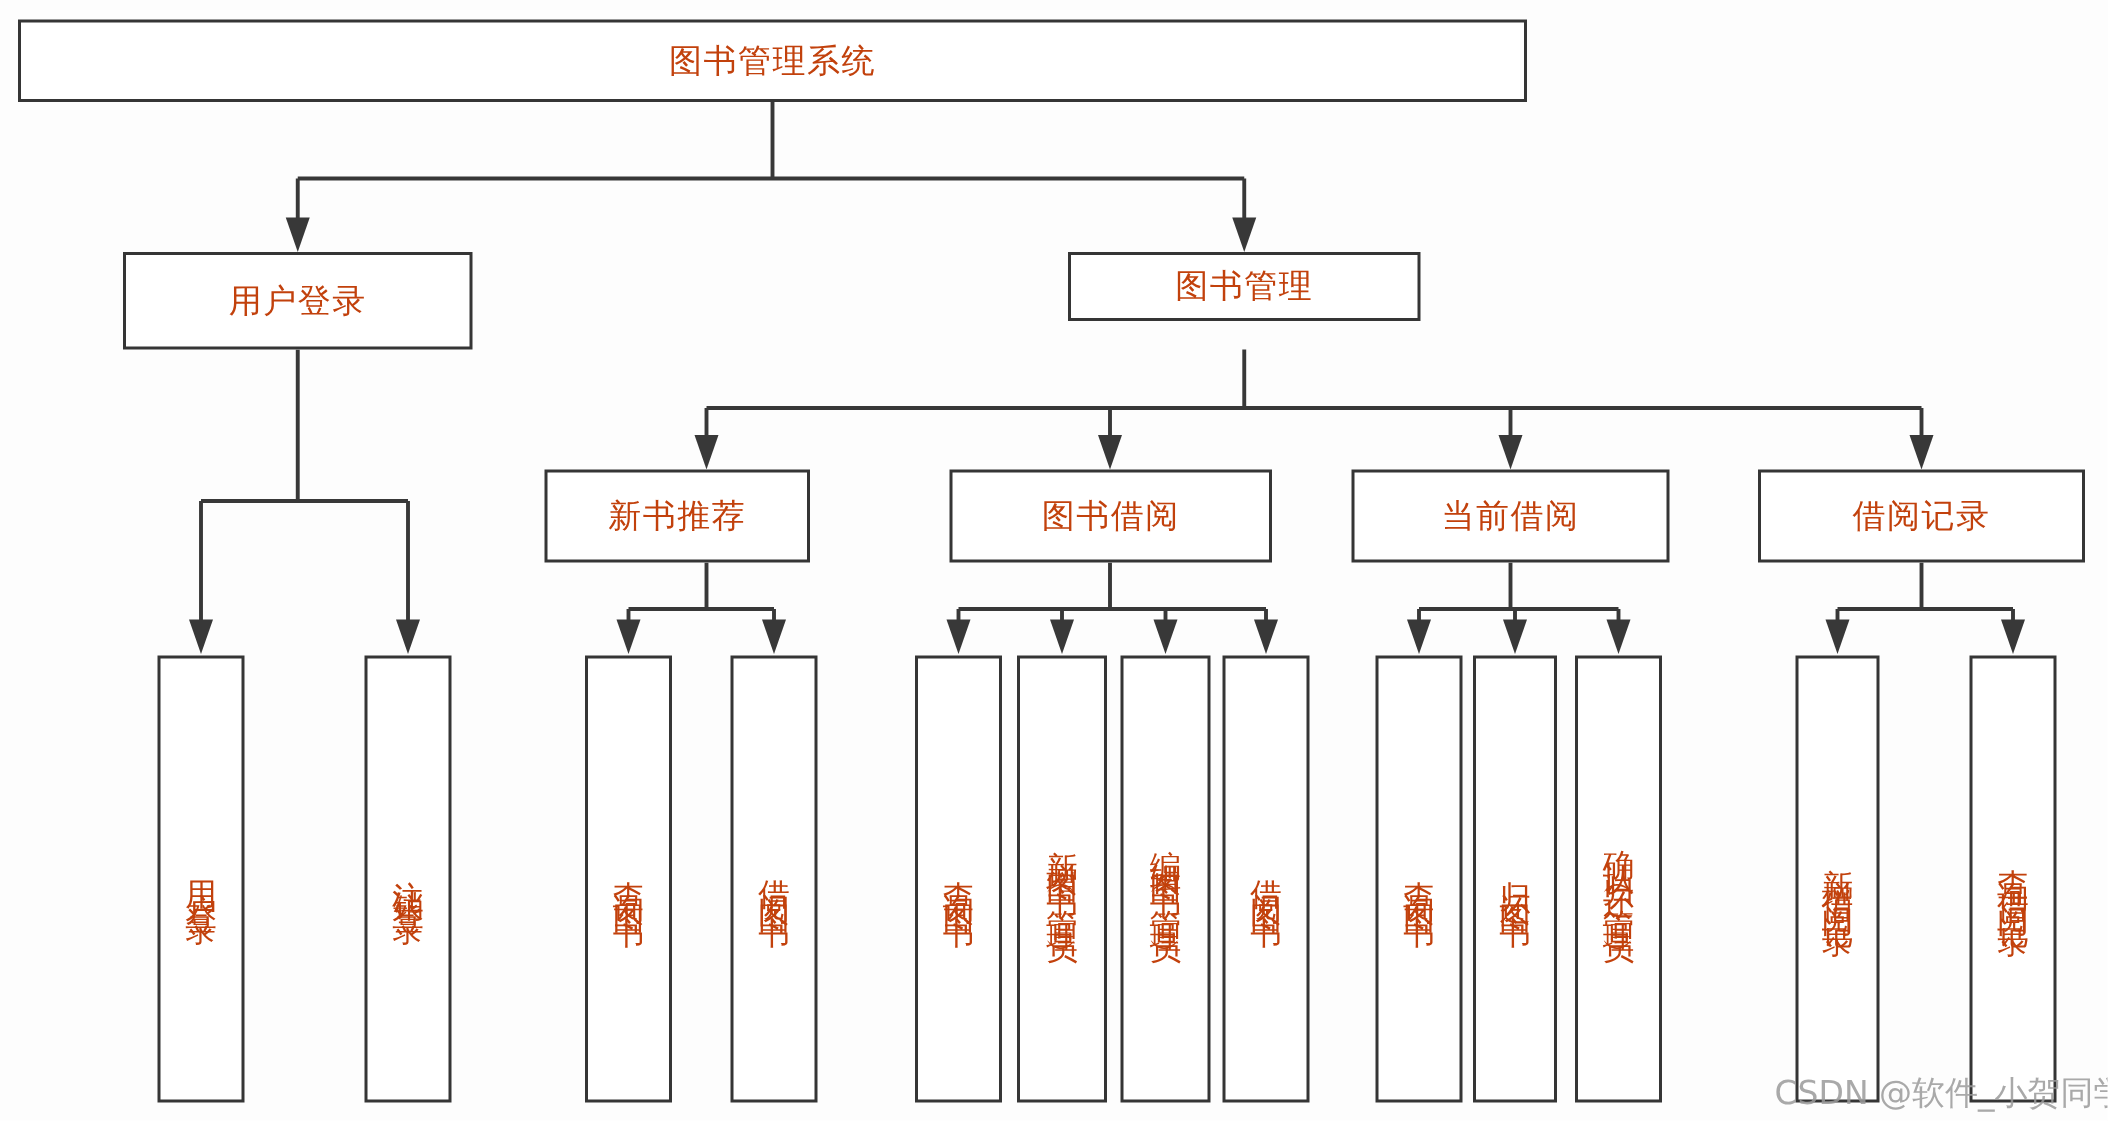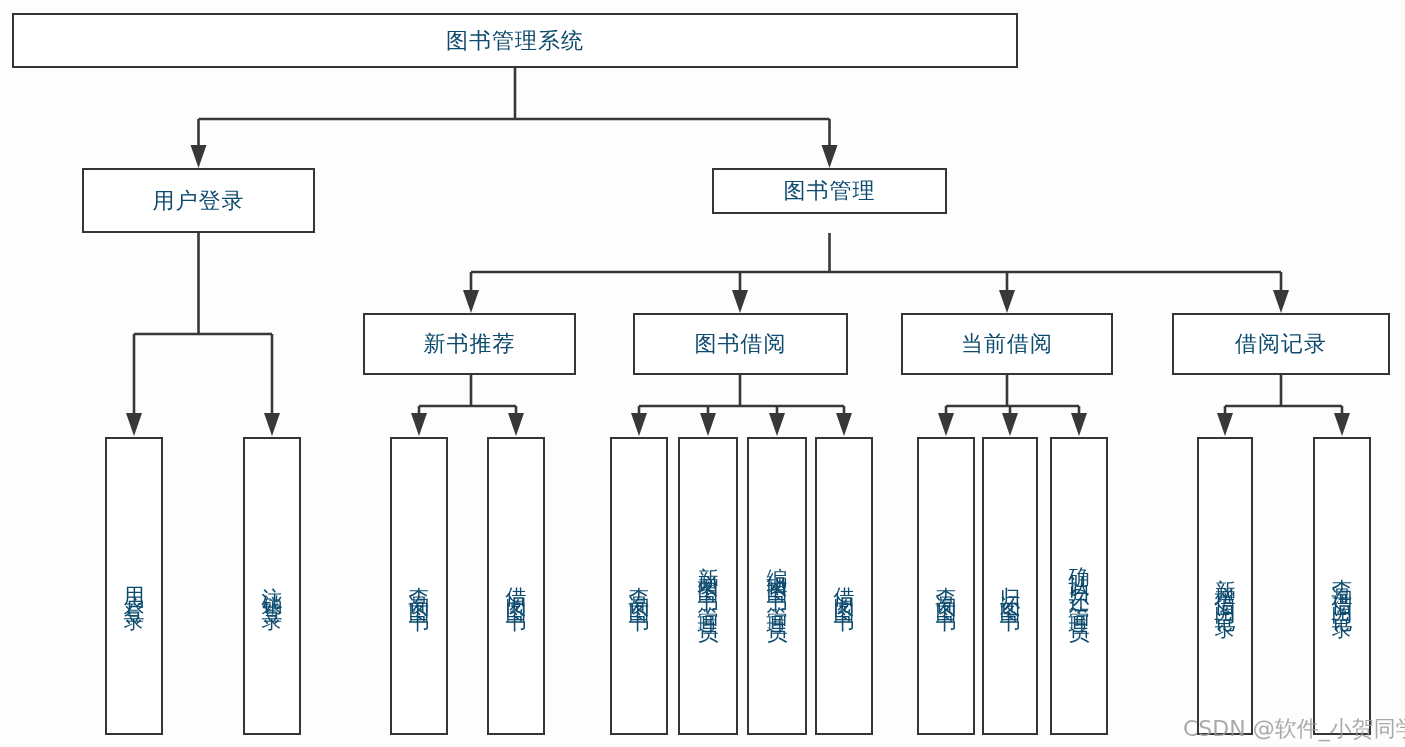--- a/index.html
+++ b/index.html
@@ -26,21 +26,21 @@
   }
   .box{
     position:absolute;
     box-sizing:border-box;
     background:#ffffff;
     border:2.6px solid #353535;
     display:flex;align-items:center;justify-content:center;
   }
   .box .lbl{
     font-size:22px;
-    color:#0c4a6e;
+    color:#c2410c;
     letter-spacing:1px;
     white-space:nowrap;
   }
   .vbox .lbl{
     writing-mode:vertical-rl;
     text-orientation:mixed;
     letter-spacing:8px;
     line-height:1.05;
     font-size:21px;
   }
@@ -125,21 +125,21 @@
     <span class="lbl">图书管理系统</span>
   </div>
 
   <div class="box" style="left:82px;top:168px;width:233px;height:65px">
     <span class="lbl">用户登录</span>
   </div>
   <div class="box" style="left:712px;top:168px;width:235px;height:46px">
     <span class="lbl">图书管理</span>
   </div>
 
-  <div class="box" style="left:363px;top:313px;width:213px;height:62px">
+  <div class="box" style="left:363px;top:313px;width:177px;height:62px">
     <span class="lbl">新书推荐</span>
   </div>
   <div class="box" style="left:633px;top:313px;width:215px;height:62px">
     <span class="lbl">图书借阅</span>
   </div>
   <div class="box" style="left:901px;top:313px;width:212px;height:62px">
     <span class="lbl">当前借阅</span>
   </div>
   <div class="box" style="left:1172px;top:313px;width:218px;height:62px">
     <span class="lbl">借阅记录</span>

